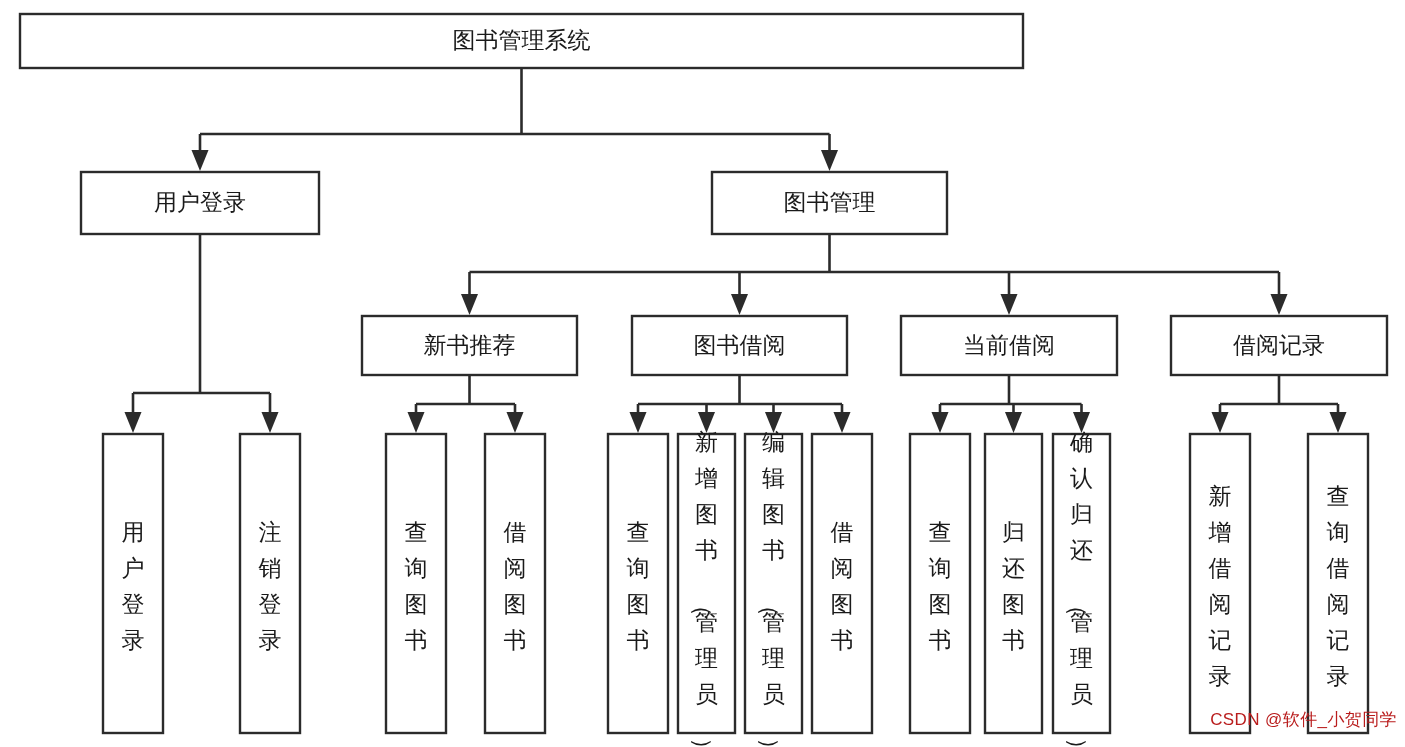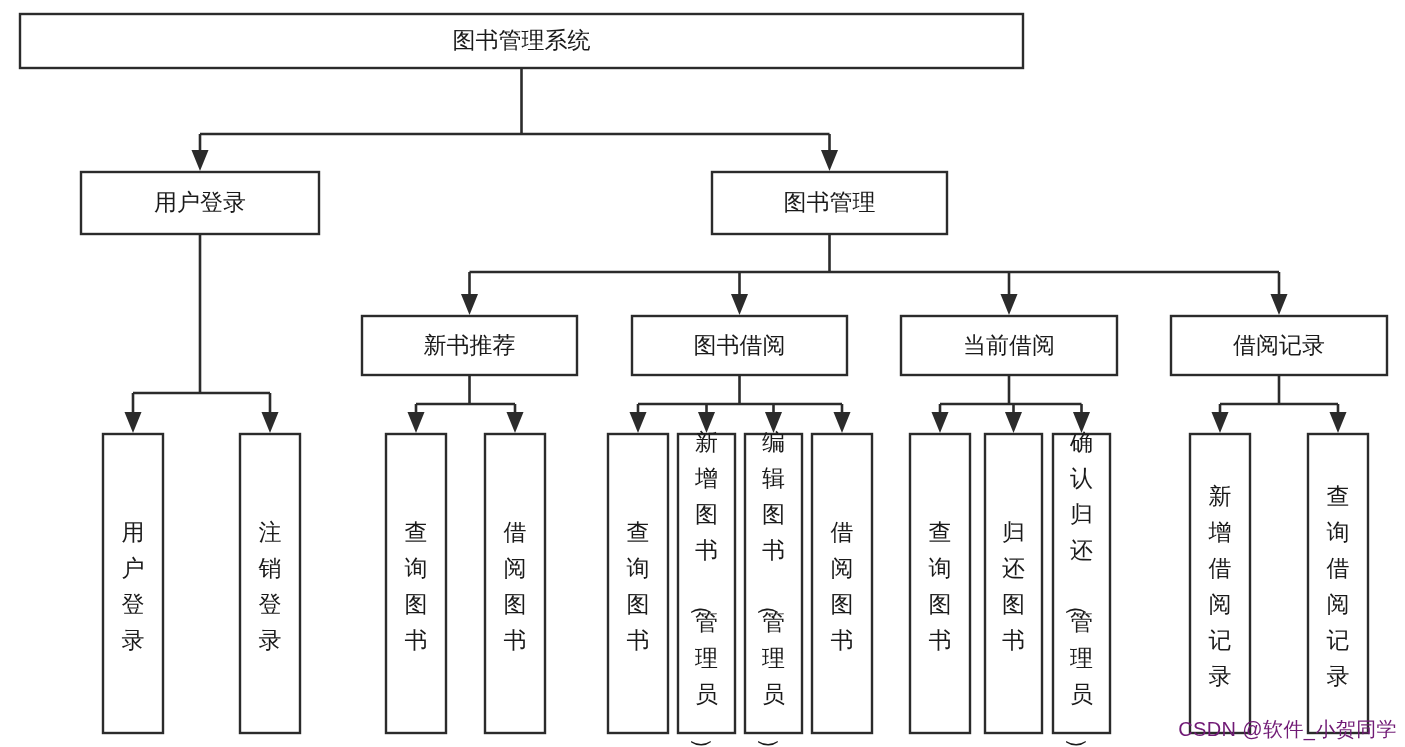--- a/index.html
+++ b/index.html
@@ -52,24 +52,24 @@
   }
   .node-label-v {
     font-family: "Liberation Sans", "DejaVu Sans", sans-serif;
     font-size: 23px;
     fill: #1a1a1a;
     text-anchor: middle;
   }
   .watermark {
     position: absolute;
     right: 8px;
-    bottom: 4px;
-    font-family: "Liberation Sans", "DejaVu Sans", sans-serif;
-    font-size: 20px;
-    color: #701a75;
+    bottom: 16px;
+    font-family: "Liberation Sans", "DejaVu Sans", sans-serif;
+    font-size: 17px;
+    color: #b91c1c;
     white-space: nowrap;
     letter-spacing: 0.4px;
   }
 </style>
 </head>
 <body>
 
 <div id="diagram-root">
   <svg id="tree-svg" viewBox="0 0 1405 747" preserveAspectRatio="none">
     <g id="edges-layer">

